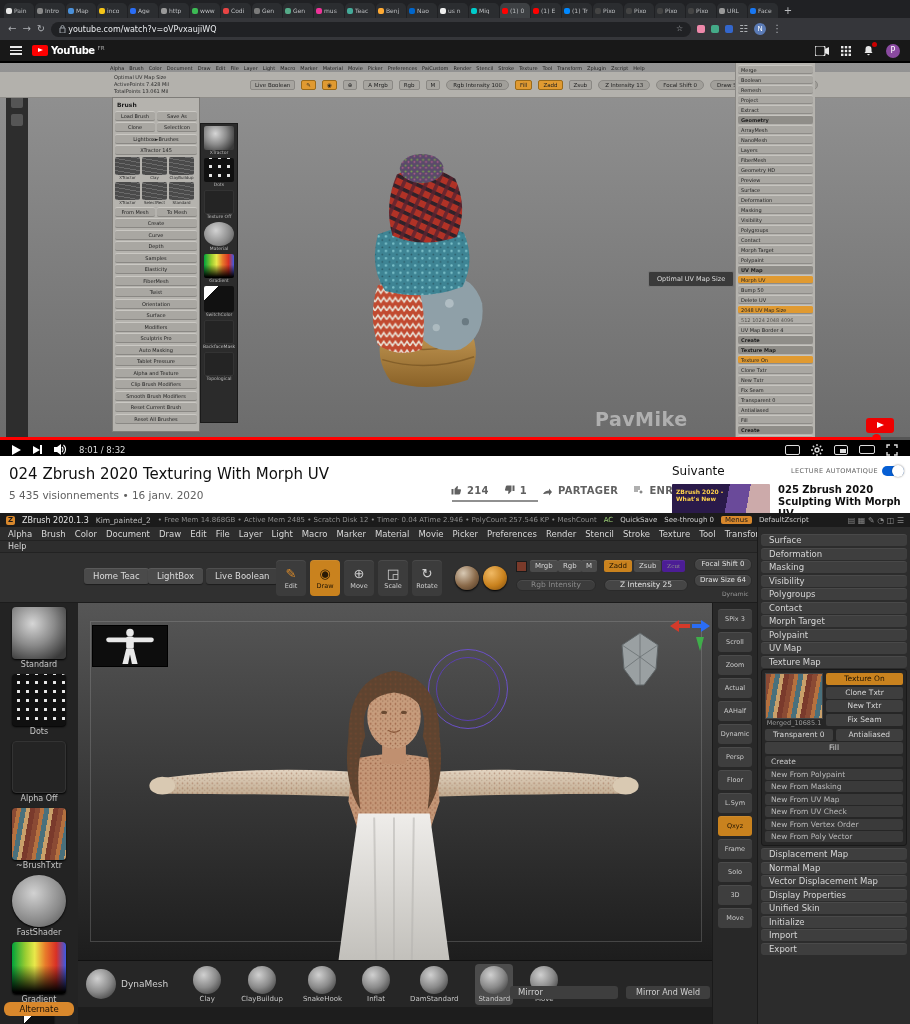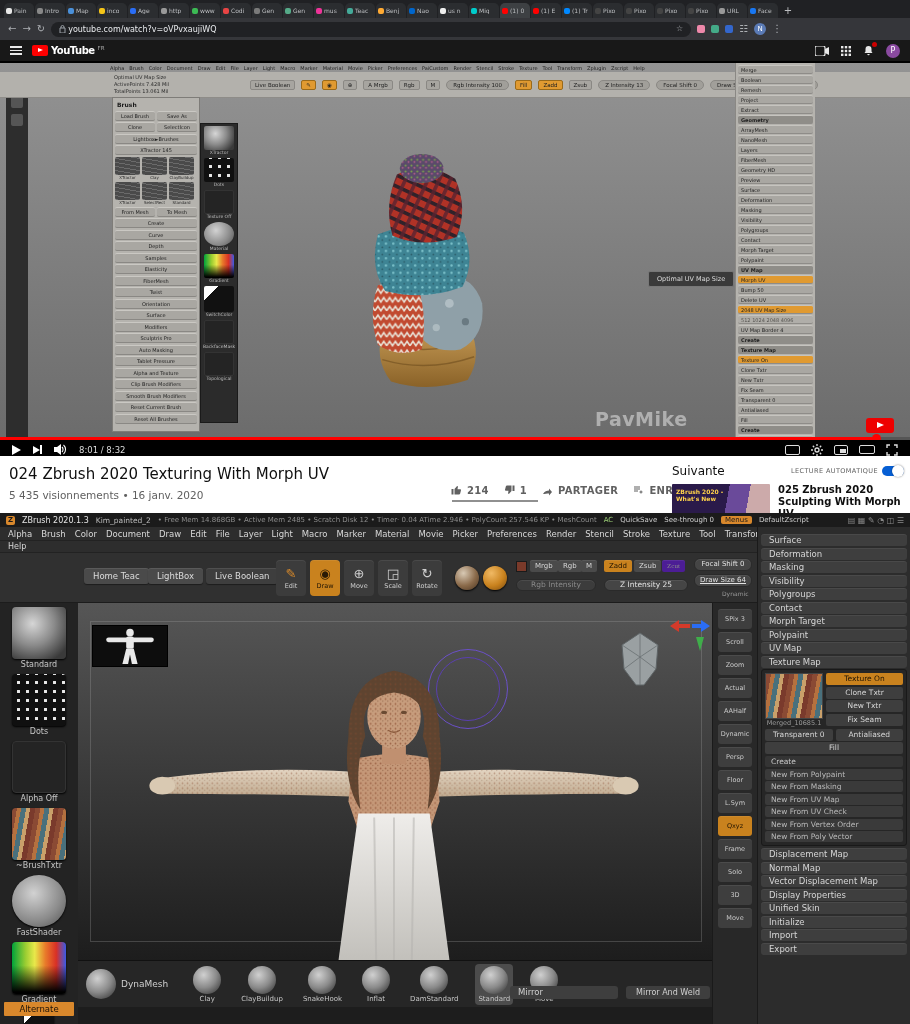--- a/index.html
+++ b/index.html
@@ -140,21 +140,21 @@
   .lt-item{width:62px;margin:0 auto 5px;text-align:center;}
   .lt-thumb{width:54px;height:52px;margin:0 auto;border-radius:4px;background:#3a3a3a;box-shadow:0 1px 2px #000;}
   .lt-label{font-size:8px;color:#c6c6c6;margin-top:1px;white-space:nowrap;}
   .t-brush{background:radial-gradient(circle at 38% 32%,#d6d6d6,#8a8a8a 45%,#3a3a3a 85%);}
   .t-stroke{background-color:#101010;background-image:radial-gradient(#e8e8e8 1.4px,transparent 1.8px);background-size:9px 9px;background-position:2px 4px;}
   .t-alpha{background:#242424;border:1px solid #333;}
   .t-texture{background:repeating-linear-gradient(100deg,#8a4a34 0 5px,#b5713f 5px 9px,#49707c 9px 14px,#c9a06a 14px 18px,#7a3a2c 18px 23px);}
   .t-material{background:radial-gradient(circle at 40% 35%,#d2d2d2,#8a8a8a 60%,#4f4f4f);border-radius:50%;}
   .t-color{background:linear-gradient(to top,#000 4%,rgba(0,0,0,0) 55%),linear-gradient(to right,#00a33a,#9acd32 25%,#e8e84a 42%,#e87a2a 62%,#d93025 82%,#3a5ae8);}
   .t-switch{background:linear-gradient(135deg,#fff 0 26%,#111 26%);width:30px;height:26px;}
-  #zb-alternate{position:absolute;left:4px;top:489px;width:70px;height:14px;background:#d9882c;color:#1c1207;font-size:8.5px;text-align:center;line-height:14px;border-radius:1px;}
+  #zb-alternate{position:absolute;left:4px;top:489px;width:70px;height:14px;background:#d9882c;color:#1c1207;font-size:8.5px;text-align:center;line-height:14px;border-radius:6px;}
 
   #zb-canvas{position:absolute;left:78px;top:90px;width:634px;height:357px;background:linear-gradient(180deg,#565656 0%,#3c3c3c 45%,#1d1d1d 100%);overflow:hidden;}
   #canvas-frame{position:absolute;left:12px;top:18px;right:10px;bottom:18px;border:1px solid rgba(170,170,170,0.28);}
   #mini-thumb{position:absolute;left:14px;top:22px;width:76px;height:42px;background:#0d0d0d;border:1px solid #000;}
   #gizmo{position:absolute;left:592px;top:16px;}
   #polyhead{position:absolute;left:540px;top:28px;}
   #brush-cursor{position:absolute;left:350px;top:46px;width:80px;height:80px;border:1.5px solid #6b50c8;border-radius:50%;}
   #brush-cursor:after{content:"";position:absolute;left:7px;top:7px;right:7px;bottom:7px;border:1.2px solid #5a3fb0;border-radius:50%;}
   #app-figure{position:absolute;left:66px;top:50px;width:500px;height:307px;}
 
@@ -760,21 +760,21 @@
     <span id="swatchA" style="left:516px;top:8px;"></span>
     <span class="mini-btn" style="left:530px;top:7px;">Mrgb</span>
     <span class="mini-btn" style="left:558px;top:7px;">Rgb</span>
     <span class="mini-btn" style="left:581px;top:7px;">M</span>
     <span class="slider dim" style="left:516px;top:26px;width:80px;">Rgb Intensity</span>
     <span class="mini-btn orange" style="left:604px;top:7px;">Zadd</span>
     <span class="mini-btn" style="left:634px;top:7px;">Zsub</span>
     <span class="mini-btn dimtxt" style="left:662px;top:7px;">Zcut</span>
     <span class="slider" style="left:604px;top:26px;width:84px;">Z Intensity 25</span>
     <span class="slider" style="left:694px;top:5px;width:58px;height:13px;line-height:11px;font-size:7px;">Focal Shift 0</span>
-    <span class="slider" style="left:694px;top:21px;width:58px;height:13px;line-height:11px;font-size:7px;text-decoration:underline;">Draw Size 64</span>
+    <span class="slider" style="left:694px;top:21px;width:58px;height:13px;line-height:11px;font-size:7px;">Draw Size 64</span>
     <span id="dyn-label" style="left:722px;top:37px;">Dynamic</span>
   </div>
 
   <div id="zb-lefttray">
       <div class="lt-item">
         <div class="lt-thumb t-brush"></div>
         <div class="lt-label">Standard</div>
       </div>
       <div class="lt-item">
         <div class="lt-thumb t-stroke"></div>

